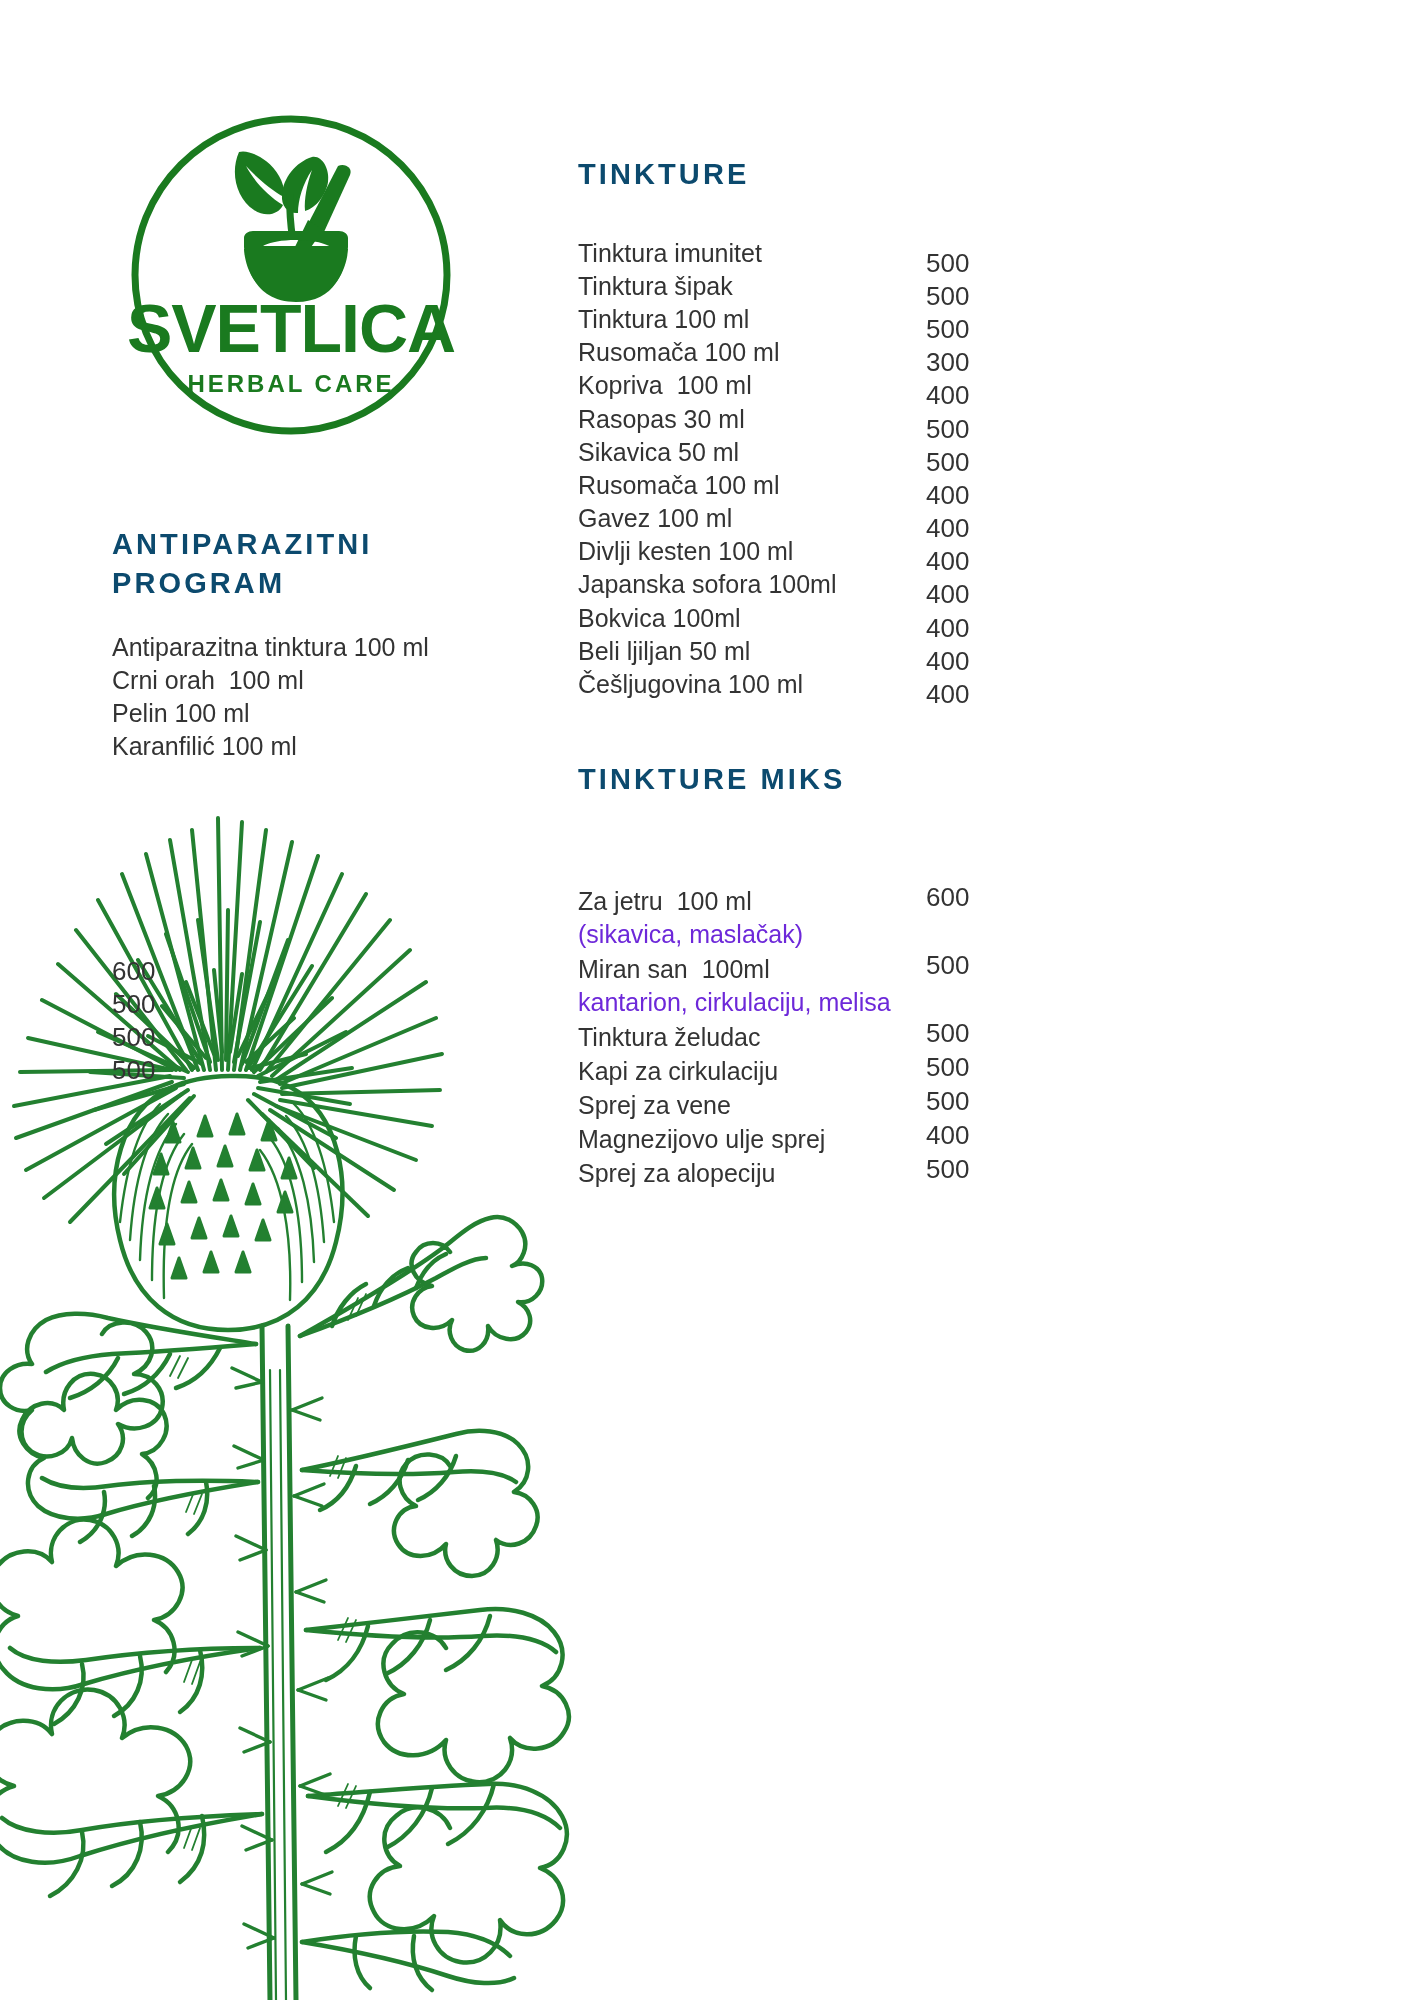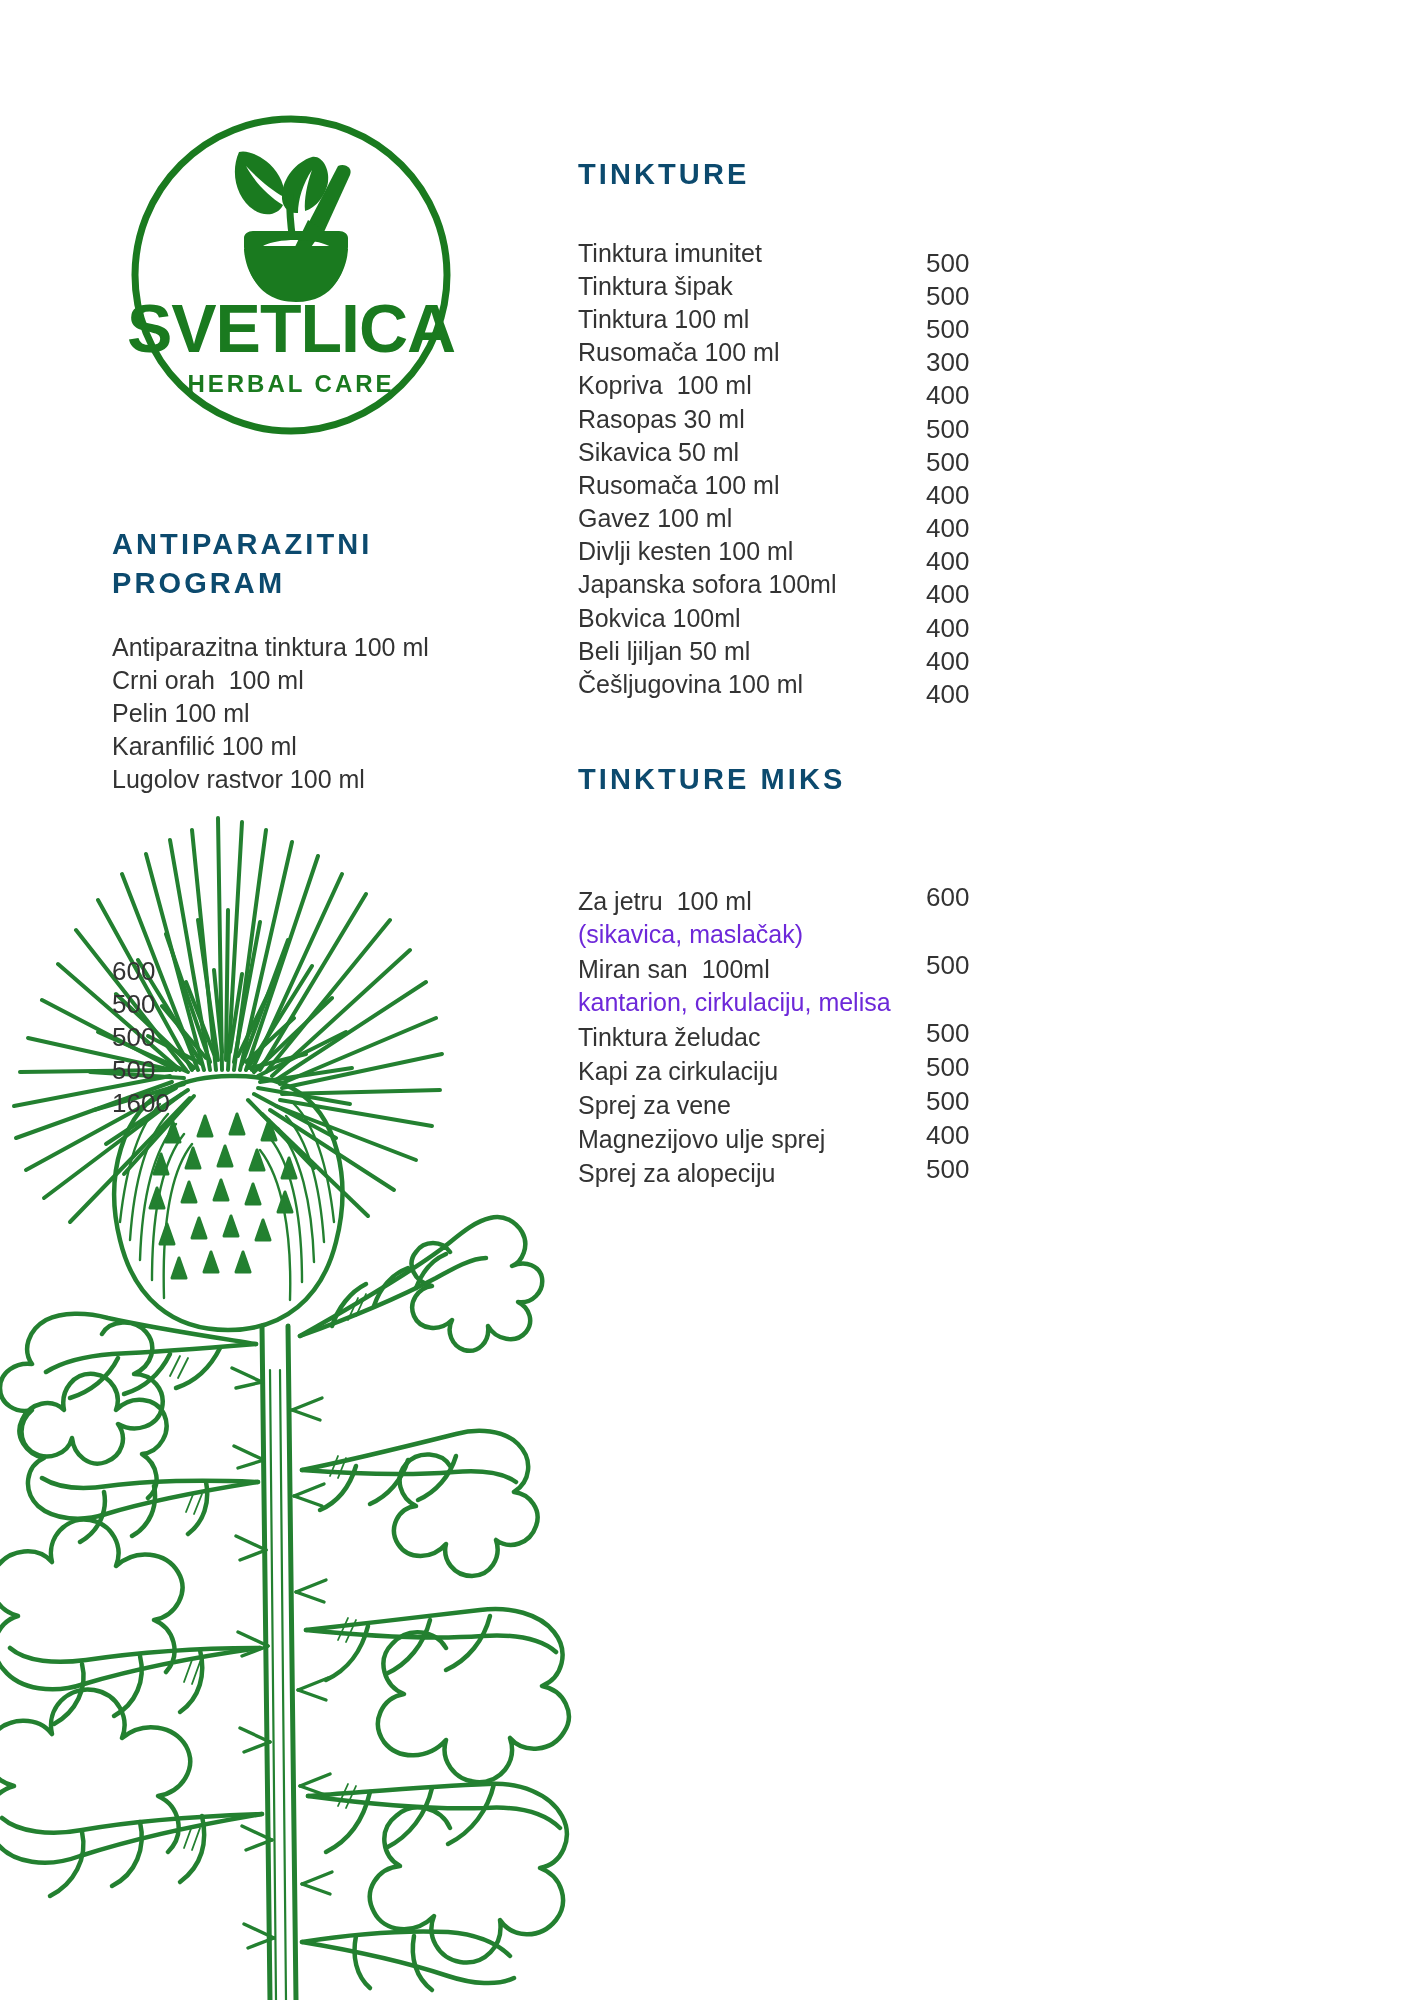--- a/index.html
+++ b/index.html
@@ -495,24 +495,20 @@
         <span class="item-price">500</span>
       </div>
       <div class="price-row">
         <span class="item-name">Pelin 100 ml</span>
         <span class="item-price">500</span>
       </div>
       <div class="price-row">
         <span class="item-name">Karanfilić 100 ml</span>
         <span class="item-price">500</span>
       </div>
-      <div class="price-row">
-        <span class="item-name">Lugolov rastvor 100 ml</span>
-        <span class="item-price">1600</span>
-      </div>
     </div>
   </div>
 
   <div id="right-col">
 
     <h2 class="section-heading">TINKTURE</h2>
 
     <div id="tinkture-list">
       <div class="price-row">
         <span class="item-name">Tinktura imunitet</span>

